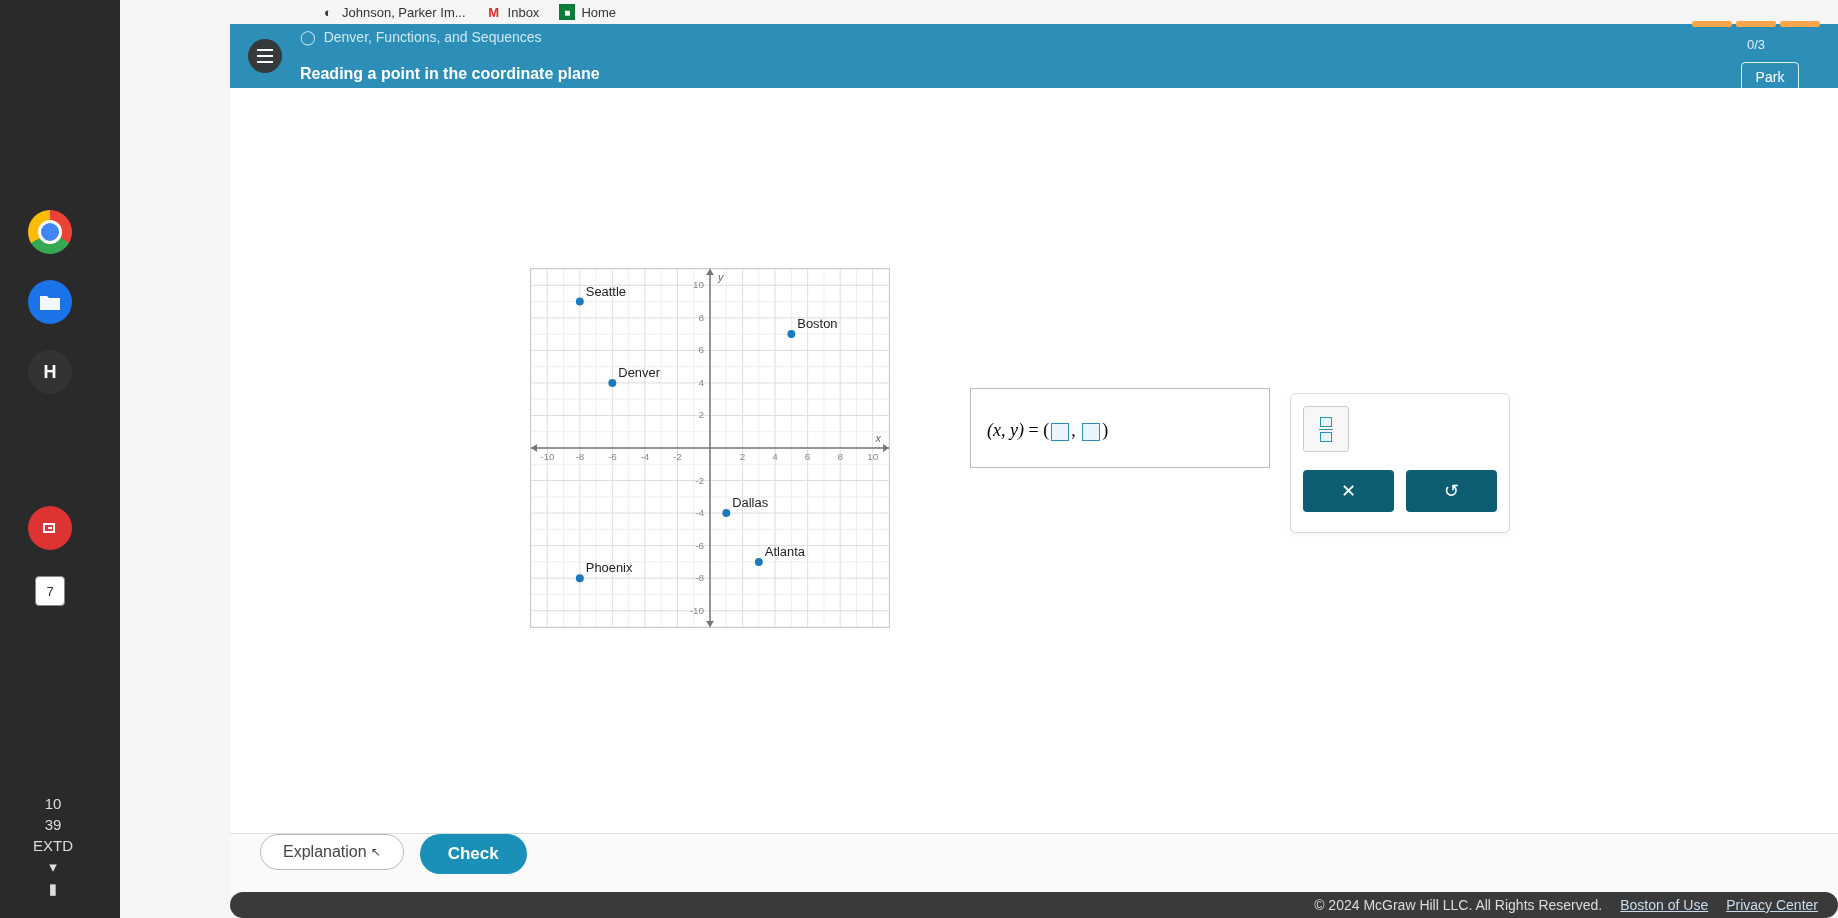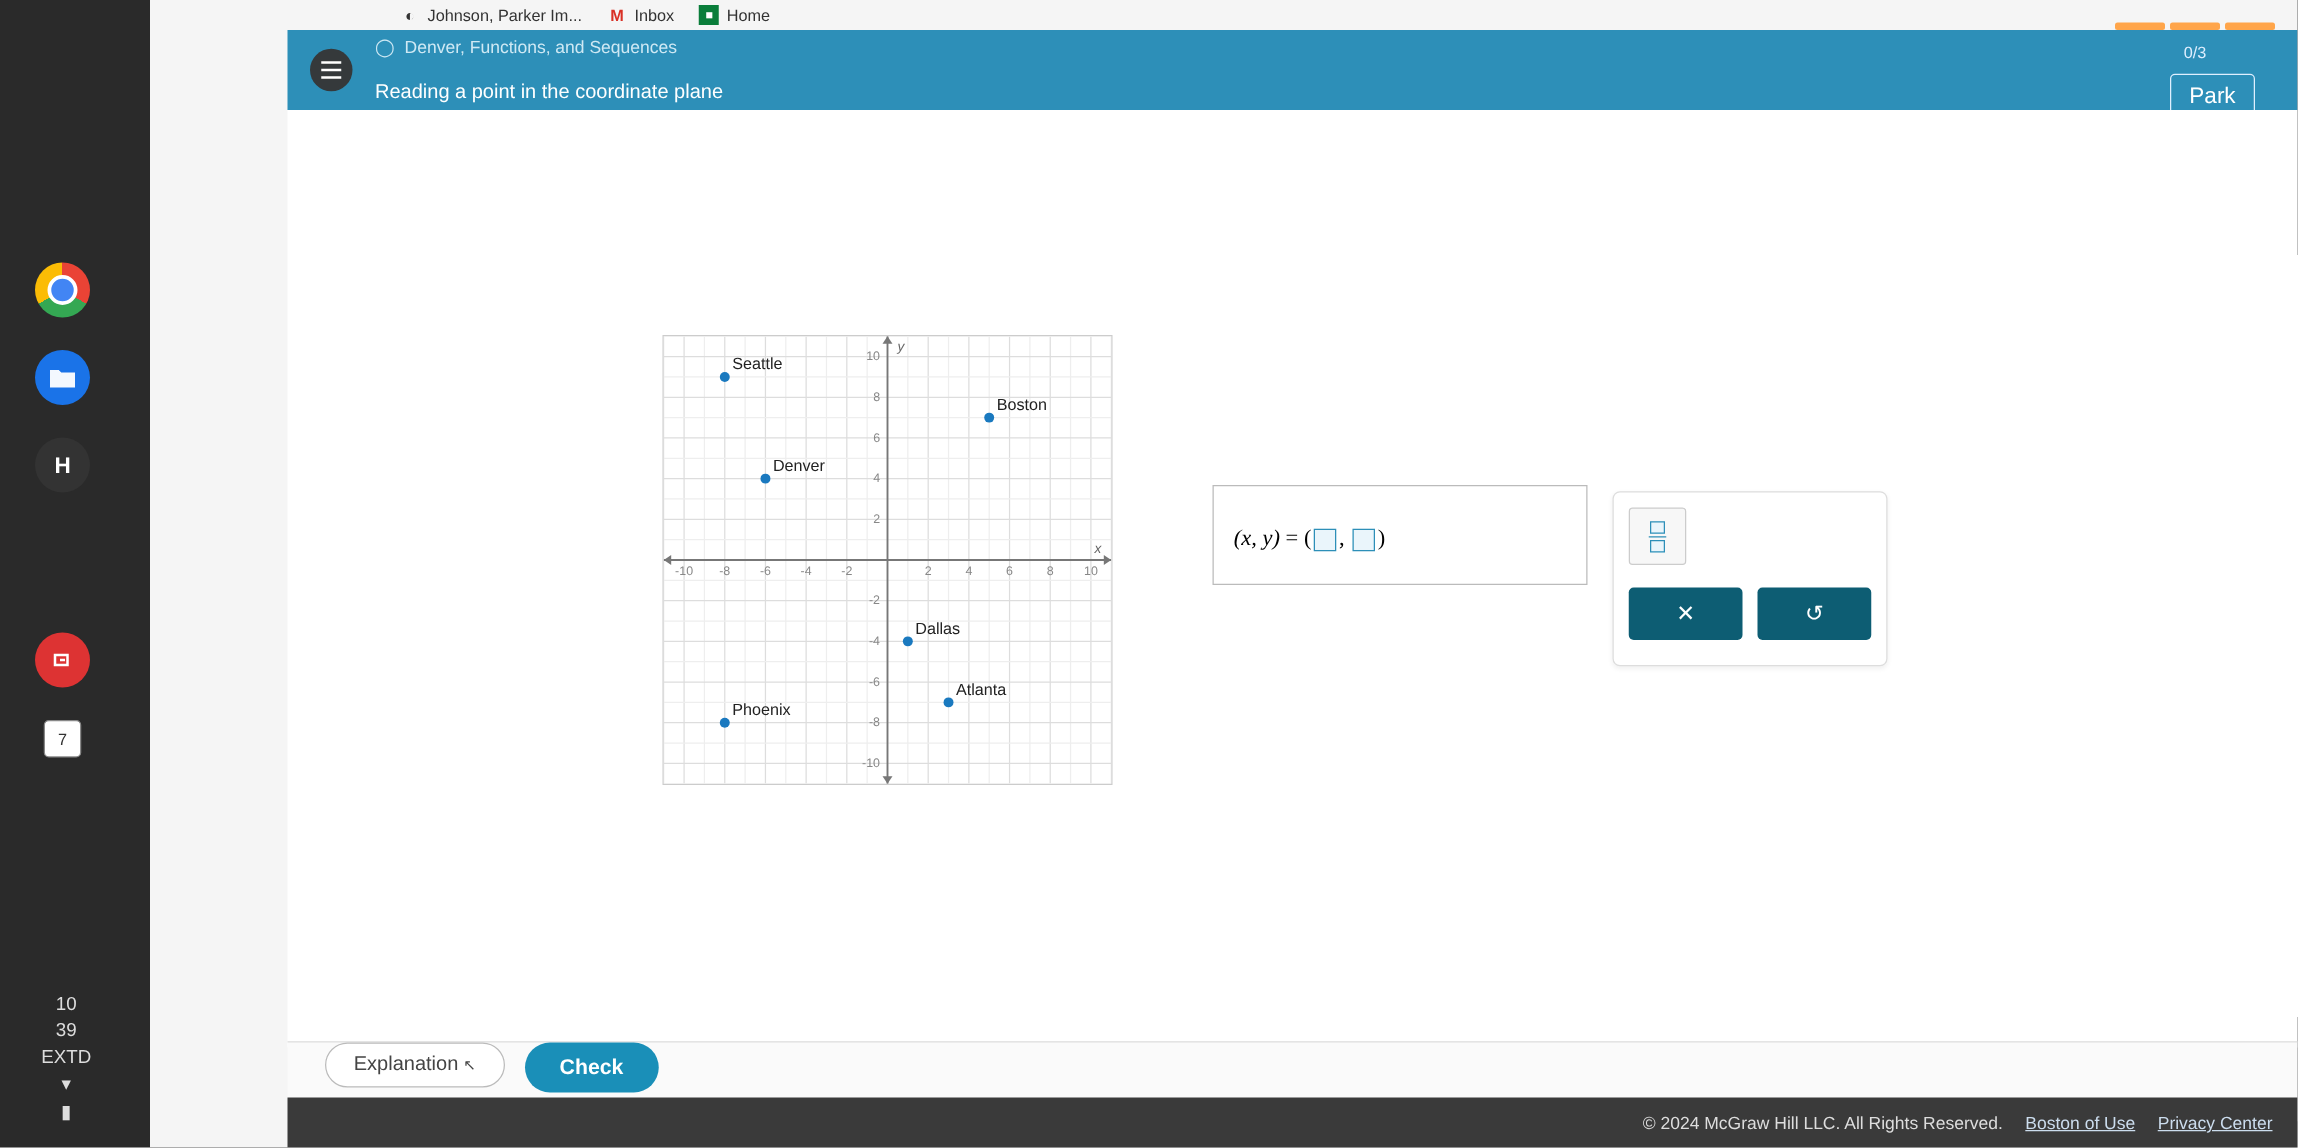--- a/index.html
+++ b/index.html
@@ -44,26 +44,26 @@
     align-items: center;
     padding: 0 18px;
     gap: 18px;
   }
   .hamburger {
     width: 34px; height: 34px; border-radius: 50%; background: #35393b;
     display: flex; flex-direction: column; align-items: center; justify-content: center; gap: 4px;
   }
   .hamburger span { display:block; width:16px; height:2px; background:#fff; }
   .header-text .breadcrumb { font-size: 14px; color: #cfe9f4; display:flex; align-items:center; gap:8px;}
-  .header-text .title { font-size: 16px; font-weight: normal; margin-top:20px;}
+  .header-text .title { font-size: 16px; font-weight: bold; margin-top:20px;}
   .progress-area { margin-left:auto; display:flex; align-items:center; gap:10px;flex-direction:column;}
   .prog-segs { display:flex; gap:4px;}
   .prog-seg { width:40px; height:6px; background:#ffa54a; border-radius:2px;}
   .prog-text { font-size:13px; color:#dfefff;}
-  .user-btn { margin-left:28px; padding:6px 14px; border:1px solid #dfefff; border-radius:4px; font-size:18px; color:#fff;}
+  .user-btn { margin-left:28px; padding:6px 14px; border:1px solid #dfefff; border-radius:4px; font-size:14px; color:#fff;}
   .sub-tab {
     position:absolute; left:110px; top:88px; width:40px; height:28px; background:#fff;
     border:1px solid #ccc; border-top:none; border-radius:0 0 6px 6px;
     display:flex; align-items:center; justify-content:center; color:#2d8fb8; font-size:16px;
   }
   .content {
     position:absolute; left:110px; top:88px; right:0; bottom:80px; background:#fff;
     padding:40px 50px 20px 50px;
     overflow:hidden;
   }
@@ -111,23 +111,23 @@
   }
   .expl-btn {
     padding:8px 22px; border:1px solid #bbb; border-radius:22px; background:#fff;
     font-size:16px; color:#444; display:flex; align-items:center; gap:4px;
   }
   .check-btn {
     padding:10px 28px; border:none; border-radius:22px; background:#1a8fb8; color:#fff;
     font-size:17px; font-weight:700;
   }
   .copyright {
-    position:absolute; left:110px; right:0; bottom:0; height:40px;
+    position:absolute; left:110px; right:0; bottom:0; height:26px;
     background:#3a3a3a; color:#ddd; font-size:14px;
-    display:flex; align-items:center; justify-content:flex-end; padding:0 20px; gap:18px;
+    display:flex; align-items:center; justify-content:flex-end; padding:0 20px; gap:18px;border-radius:18px;
   }
   .copyright a { color:#cde; text-decoration:underline;}
   
   .dock {
     position:absolute; left:20px; top:210px; width:60px; display:flex; flex-direction:column; gap:26px;
     align-items:center;
   }
   .dock-item { width:44px; height:44px; border-radius:50%; display:flex; align-items:center; justify-content:center; font-size:18px; color:#fff;}
   .chrome { background: conic-gradient(#ea4335 0 120deg, #34a853 120deg 240deg, #fbbc05 240deg 360deg); position:relative;}
   .chrome::after{content:""; position:absolute; width:18px; height:18px; background:#4285f4; border:3px solid #fff; border-radius:50%;}

